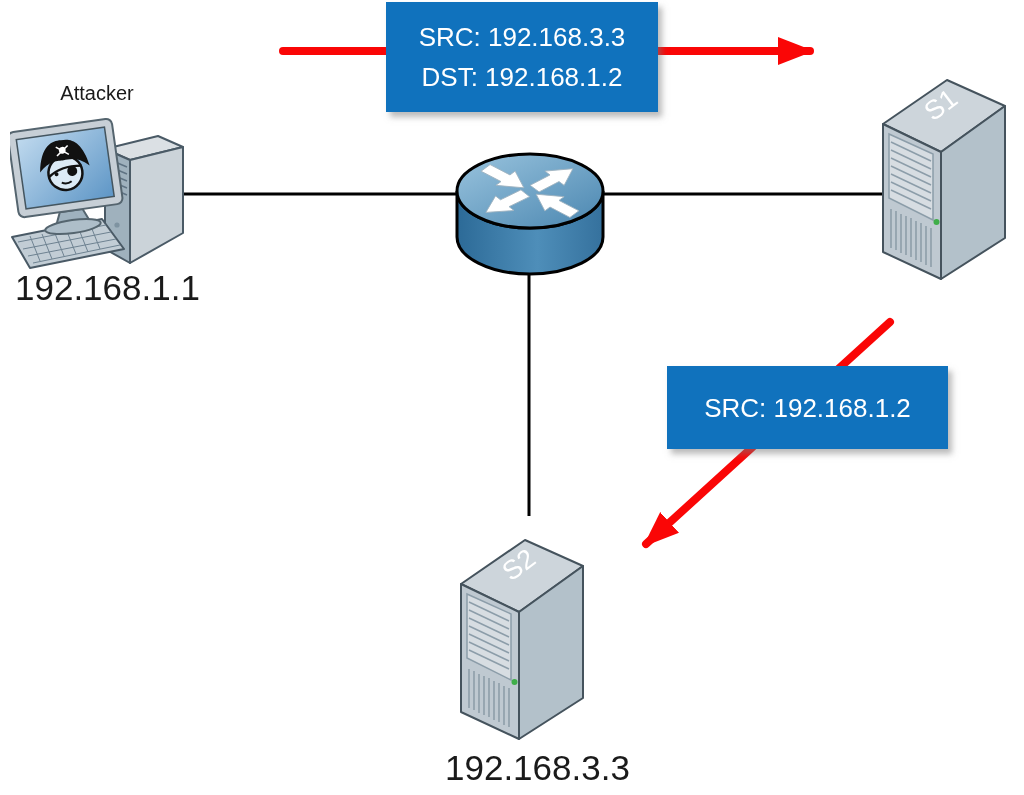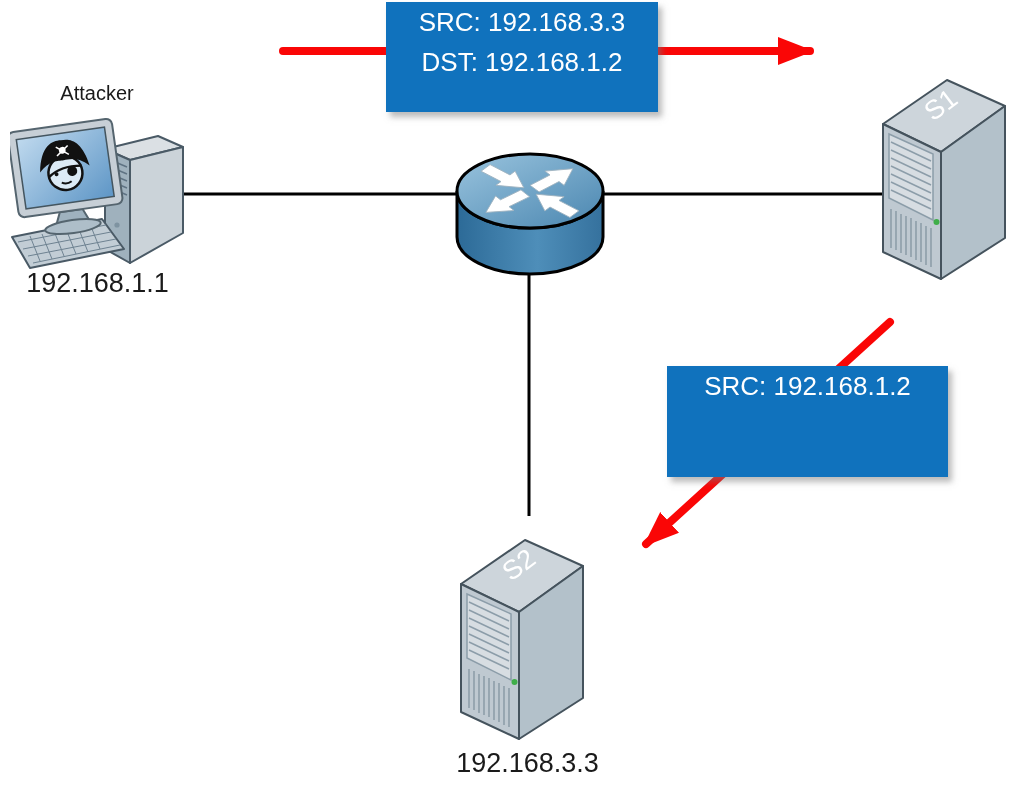--- a/index.html
+++ b/index.html
@@ -4,24 +4,24 @@
 <style>
   html,body{margin:0;padding:0;background:#fff;}
   .stage{position:relative;width:1024px;height:795px;background:#fff;overflow:hidden;
          font-family:"Liberation Sans",sans-serif;}
   svg.links{position:absolute;left:0;top:0;z-index:1;}
   .link-line{stroke:var(--link-line,#000);stroke-width:3;fill:none;}
   .red-arrow{stroke:var(--arrow-red,#fb0000);stroke-width:8;stroke-linecap:round;fill:none;}
   .red-fill{fill:var(--arrow-red,#fb0000);}
   .node{position:absolute;z-index:2;}
   .packet-box{position:absolute;z-index:3;background:var(--packet-box,#1072bd);color:#fff;
-              display:flex;flex-direction:column;align-items:center;
+              display:flex;flex-direction:column;justify-content:center;align-items:center;
               font-size:26px;line-height:40px;box-shadow:4px 5px 6px rgba(120,120,120,.5);}
-  .ip-label{position:absolute;z-index:2;font-size:27px;color:var(--label-text,#1a1a1a);
-            text-align:center;white-space:nowrap;}
+  .ip-label{position:absolute;z-index:2;font-size:35px;color:var(--label-text,#1a1a1a);
+            white-space:nowrap;}
   .node-title{position:absolute;z-index:2;font-size:20px;color:var(--label-text,#1a1a1a);
               text-align:center;white-space:nowrap;}
   .server-name{fill:var(--server-name-text,#fff);font-family:"Liberation Sans",sans-serif;
                font-size:27px;}
 </style>
 </head>
 <body>
 
 <div class="stage">
 
@@ -35,21 +35,21 @@
     <line class="link-line" x1="529" y1="250" x2="529" y2="516"></line>
     <line class="red-arrow" x1="283" y1="51" x2="810" y2="51" marker-end="url(#rhead)"></line>
     <line class="red-arrow" x1="890" y1="322" x2="646" y2="544" marker-end="url(#rhead)"></line>
   </svg>
 
   <div class="packet-box" style="left:386px;top:2px;width:272px;height:110px;">
     <span>SRC: 192.168.3.3</span>
     <span>DST: 192.168.1.2</span>
   </div>
 
-  <div class="packet-box" style="left:667px;top:366px;width:281px;height:111px;">
+  <div class="packet-box" style="left:667px;top:366px;width:281px;height:83px;">
     <span>SRC: 192.168.1.2</span>
   </div>
 
   <div class="node-title" style="left:17px;top:82px;width:160px;">Attacker</div>
 
   <svg class="node" style="left:10px;top:117px;" width="180" height="152" viewBox="0 0 180 152">
     <defs>
       <linearGradient id="scrGrad" x1="0" y1="0" x2="1" y2="1">
         <stop offset="0" stop-color="#BFD9EE"></stop>
           <stop offset="1" stop-color="#5E96C6"></stop>

